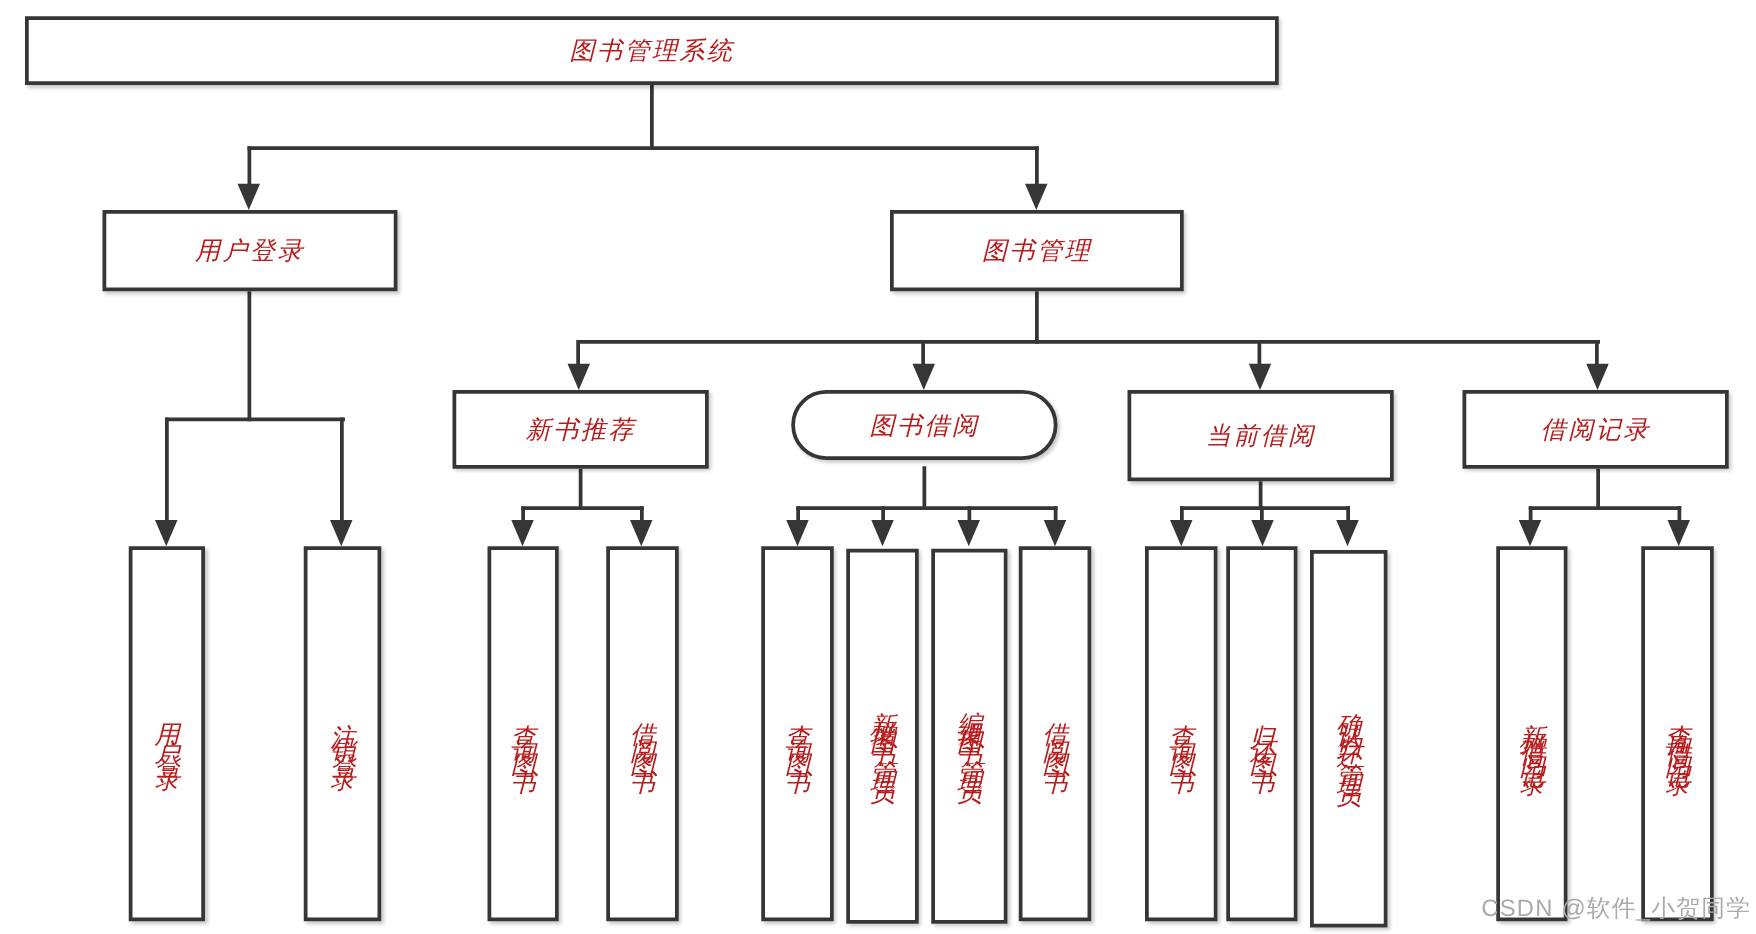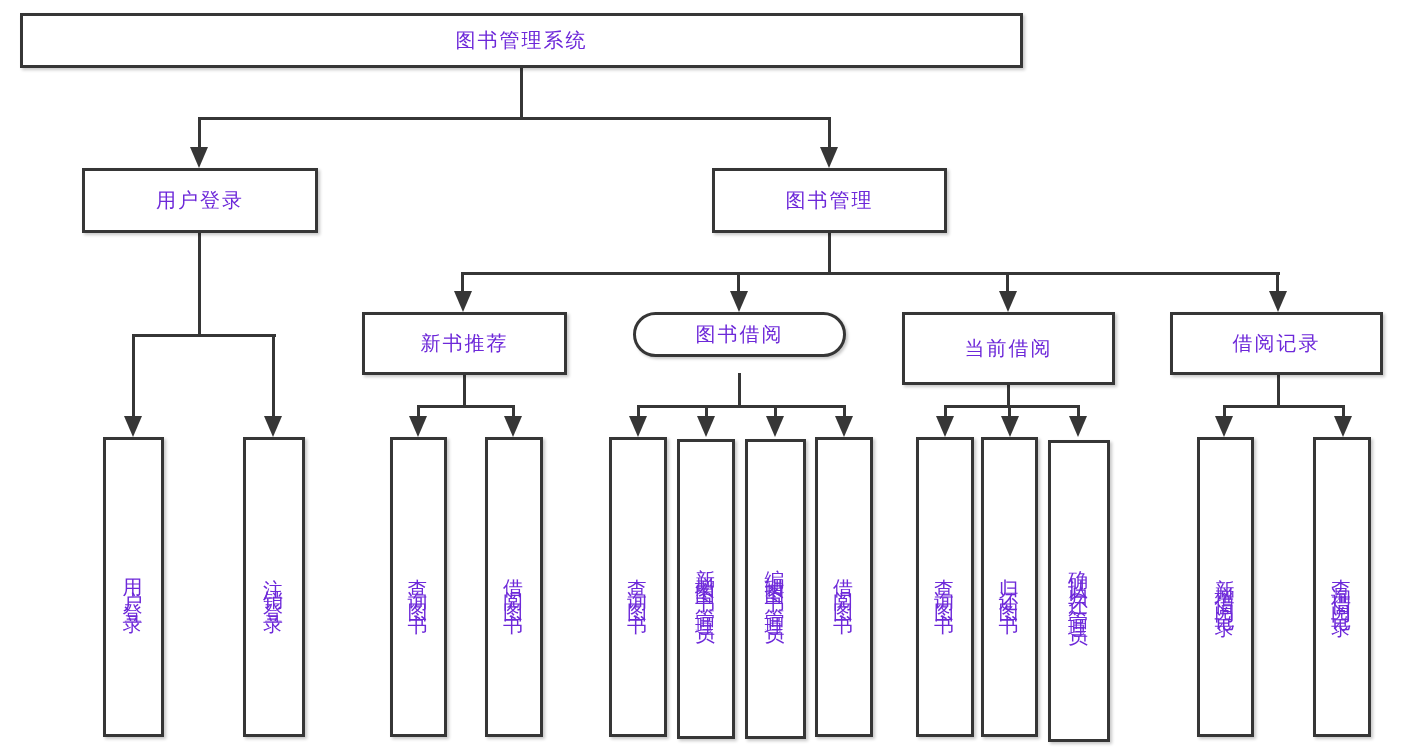--- a/index.html
+++ b/index.html
@@ -3,23 +3,24 @@
 <meta charset="utf-8">
 <style>
   html,body{margin:0;padding:0;background:#ffffff;}
   .canvas{
     position:relative;width:1405px;height:747px;background:#ffffff;
     font-family:"Liberation Sans",sans-serif;overflow:hidden;color:#333;
   }
   .box{
     position:absolute;background:#ffffff;border:3px solid #363636;
     box-sizing:border-box;display:flex;align-items:center;justify-content:center;
-    font-size:20px;color:#6d28d9;letter-spacing:2px;
+    font-size:20px;color:#b91c1c;letter-spacing:2px;
     box-shadow:2px 2px 3px rgba(0,0,0,0.22);
     z-index:2;
+    font-style:italic;
   }
   .vbox{writing-mode:vertical-rl;}
   .sp4{letter-spacing:12px;}
   .sp6{letter-spacing:8px;}
   .sp9{letter-spacing:8px;}
   .hl{position:absolute;height:3px;background:#363636;z-index:1;}
   .vl{position:absolute;width:3px;background:#363636;z-index:1;}
   .ar{
     position:absolute;width:0;height:0;z-index:1;
     border-left:9px solid transparent;border-right:9px solid transparent;
@@ -95,21 +96,21 @@
   <div class="ar" style="left:1334px;top:416px;"></div>
 
   <div class="box" style="left:20px;top:13px;width:1003px;height:55px;">图书管理系统</div>
 
   <div class="box" style="left:82px;top:168px;width:236px;height:65px;">用户登录</div>
 
   <div class="box" style="left:712px;top:168px;width:235px;height:65px;">图书管理</div>
 
   <div class="box" style="left:362px;top:312px;width:205px;height:63px;">新书推荐</div>
 
-  <div class="box" style="left:633px;top:312px;width:213px;height:45px;border-radius:31px;">图书借阅</div>
+  <div class="box" style="left:633px;top:312px;width:213px;height:56px;border-radius:31px;">图书借阅</div>
 
   <div class="box" style="left:902px;top:312px;width:213px;height:73px;">当前借阅</div>
 
   <div class="box" style="left:1170px;top:312px;width:213px;height:63px;">借阅记录</div>
 
   <div class="box vbox sp4" style="left:103px;top:437px;width:61px;height:300px;">用户登录</div>
 
   <div class="box vbox sp4" style="left:243px;top:437px;width:62px;height:300px;">注销登录</div>
 
   <div class="box vbox sp4" style="left:390px;top:437px;width:57px;height:300px;">查询图书</div>
@@ -127,14 +128,15 @@
   <div class="box vbox sp4" style="left:916px;top:437px;width:58px;height:300px;">查询图书</div>
 
   <div class="box vbox sp4" style="left:981px;top:437px;width:57px;height:300px;">归还图书</div>
 
   <div class="box vbox sp9" style="left:1048px;top:440px;width:62px;height:302px;">确认归还（管理员）</div>
 
   <div class="box vbox sp6" style="left:1197px;top:437px;width:57px;height:300px;">新增借阅记录</div>
 
   <div class="box vbox sp6" style="left:1313px;top:437px;width:58px;height:300px;">查询借阅记录</div>
 
+  <div class="watermark">CSDN @软件_小贺同学</div>
 
 </div>
 
 </body></html>

